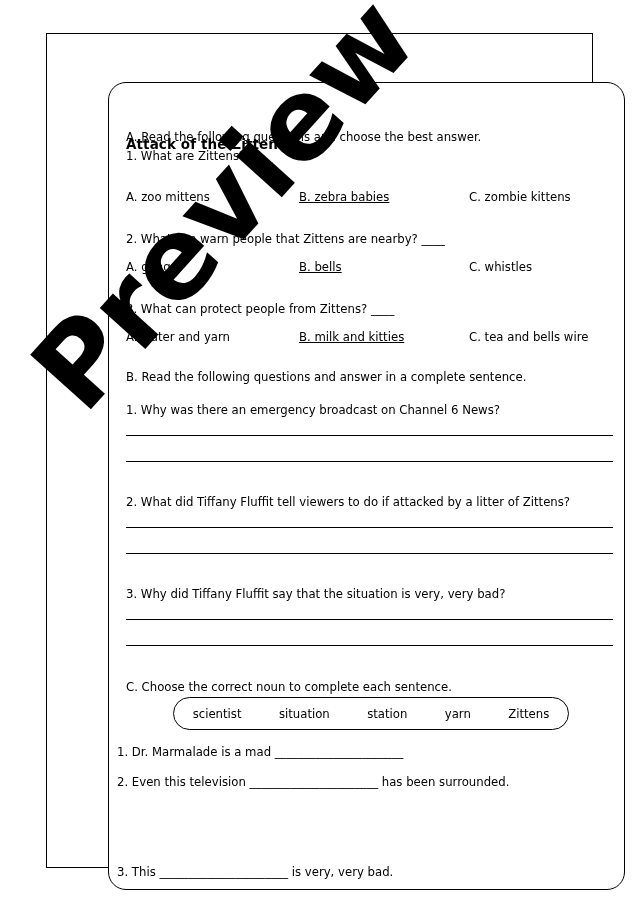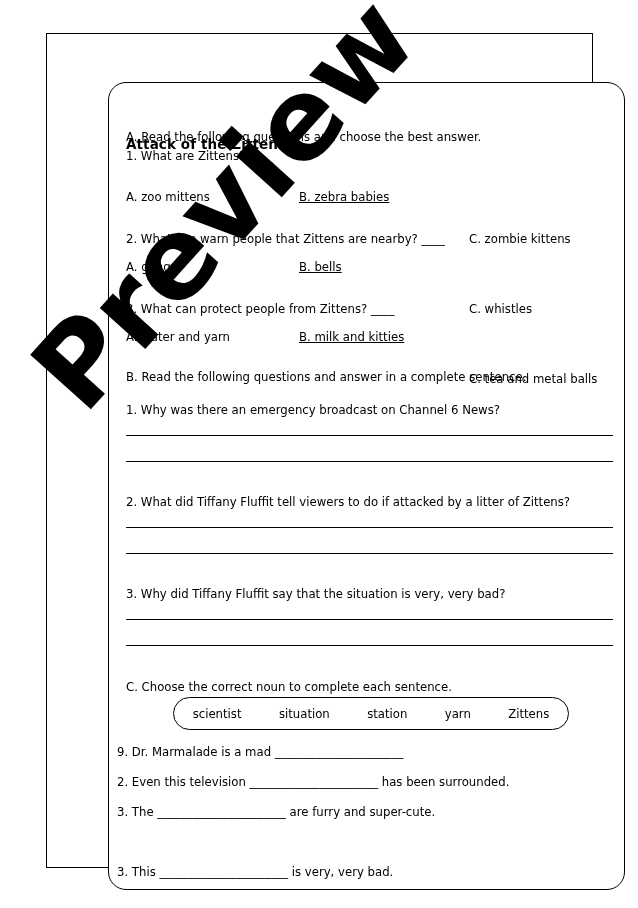--- a/index.html
+++ b/index.html
@@ -82,21 +82,21 @@
     height: 15px;
     font-size: 11.7px;
   }
   .opt {
     position: absolute;
     top: 0;
     white-space: nowrap;
   }
   .opt-a { left: 0px; }
   .opt-b { left: 173px; text-decoration: underline; }
-  .opt-c { left: 343px; margin-top: 42px; }
+  .opt-c { left: 343px; }
 
   
   .answer-rule {
     position: absolute;
     left: 0px;
     width: 487px;
     height: 0;
     border-bottom: 1px solid #000000;
   }
 
@@ -170,21 +170,21 @@
       <div class="opt-row" style="top:177px;">
         <span class="opt opt-a">A. gongs</span>
         <span class="opt opt-b">B. bells</span>
         <span class="opt opt-c">C. whistles</span>
       </div>
 
       <div class="line qtext" style="top:219px;">3. What can protect people from Zittens? ____</div>
       <div class="opt-row" style="top:247px;">
         <span class="opt opt-a">A. water and yarn</span>
         <span class="opt opt-b">B. milk and kitties</span>
-        <span class="opt opt-c">C. tea and metal balls</span>
+        <span class="opt opt-c">C. tea and bells wire</span>
       </div>
     </div>
 
     <div class="content">
 
       <div class="line directive" style="top:287px;text-align:right;">B. Read the following questions and answer in a complete sentence.</div>
 
       <div class="line qtext" style="top:320px;">1. Why was there an emergency broadcast on Channel 6 News?</div>
       <div class="answer-rule" style="top:352px;"></div>
       <div class="answer-rule" style="top:378px;"></div>
@@ -203,21 +203,20 @@
     </div>
 
     <div id="word-bank">
       <span class="bank-word">scientist</span>
       <span class="bank-word">situation</span>
       <span class="bank-word">station</span>
       <span class="bank-word">yarn</span>
       <span class="bank-word">Zittens</span>
     </div>
 
-    <div class="fill-line" style="top:662px;">9. Dr. Marmalade is a mad ______________________</div>
+    <div class="fill-line" style="top:662px;">1. Dr. Marmalade is a mad ______________________</div>
     <div class="fill-line" style="top:692px;">2. Even this television ______________________ has been surrounded.</div>
-    <div class="fill-line" style="top:722px;">3. The ______________________ are furry and super-cute.</div>
     <div class="fill-line" style="top:782px;">3. This ______________________ is very, very bad.</div>
 
   </div>
 </div>
 
 <div id="preview-watermark">Preview</div>
 
 </body></html>

